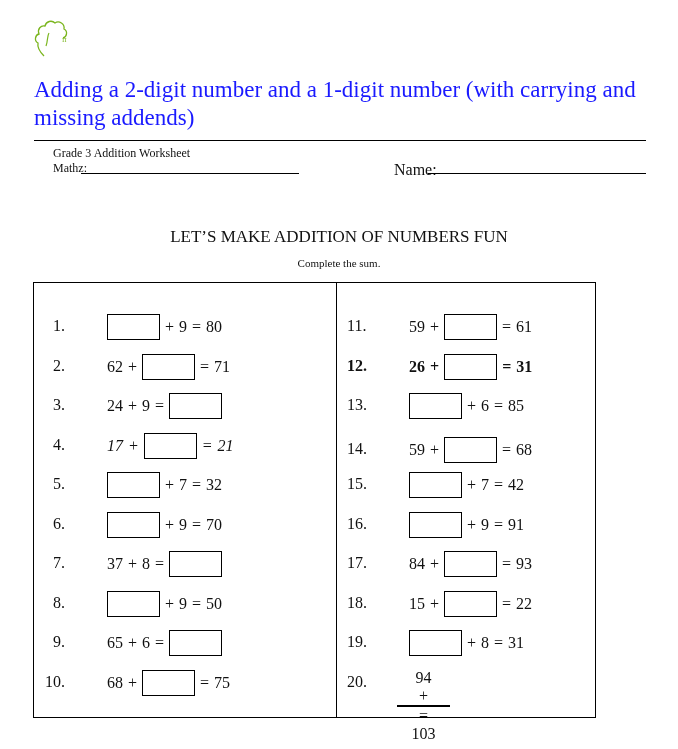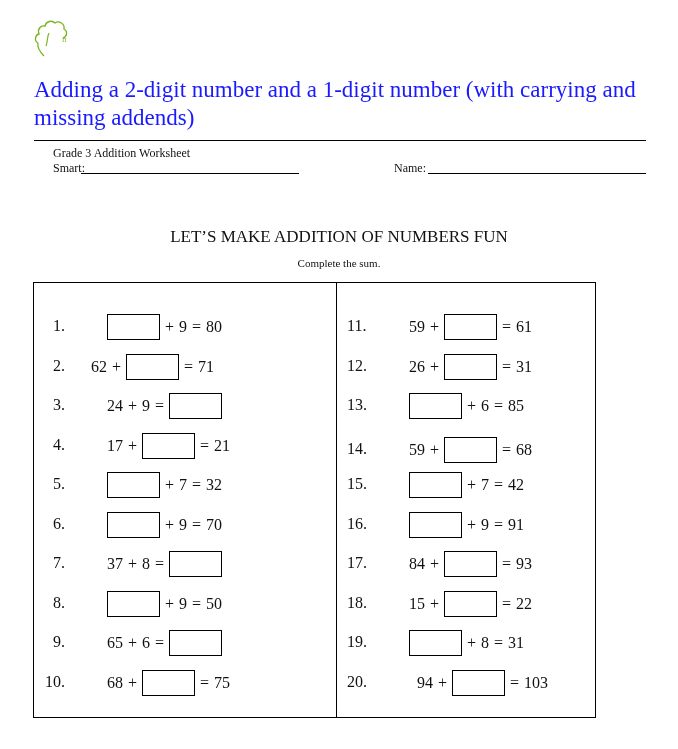--- a/index.html
+++ b/index.html
@@ -9,21 +9,21 @@
   .logo-text { position:absolute; left:62px; top:40px; font-family:"Liberation Sans",sans-serif;
                font-size:21px; font-weight:bold; letter-spacing:-0.5px; }
   .logo-text .smart { color:#253746; }
   .logo-text .mathz { color:#7ab51d; }
   .title { position:absolute; left:34px; top:76px; width:630px; color:#1a1aff;
            font-family:"Liberation Serif",serif; font-size:23px; line-height:28px; }
   .rule { position:absolute; left:34px; top:140px; width:612px; height:1px; background:#000; }
   .sub-title { position:absolute; left:53px; top:146px; font-family:"Liberation Serif",serif; font-size:12px;text-align:right; }
   .date-row { position:absolute; left:53px; top:161px; font-family:"Liberation Serif",serif; font-size:12px; }
   .date-line { position:absolute; left:81px; top:173px; width:218px; height:1px; background:#000; }
-  .name-row { position:absolute; left:394px; top:161px; font-family:"Liberation Serif",serif; font-size:12px; }
+  .name-row { position:absolute; left:394px; top:161px; font-family:"Liberation Serif",serif; font-size:16px; }
   .name-line { position:absolute; left:428px; top:173px; width:218px; height:1px; background:#000; }
   .heading { position:absolute; left:0; width:678px; top:227px; text-align:center;
              font-family:"Liberation Serif",serif; font-size:17px; }
   .instr { position:absolute; left:0; width:678px; top:257px; text-align:center;
            font-family:"Liberation Serif",serif; font-size:11px; }
   .box { position:absolute; left:33px; top:282px; width:563px; height:436px;
          border:1px solid #000; box-sizing:border-box; }
   .divider { position:absolute; left:336px; top:282px; width:1px; height:436px; background:#000; }
   .prob { position:absolute; height:28px; font-family:"Liberation Serif",serif; font-size:16px; }
   .num { position:absolute; top:4px; }
@@ -39,21 +39,21 @@
     <path d="M10 40 C6 36 3 32 4 27 C0 25 1 19 5 18 C3 13 7 9 11 10 C12 5 18 4 21 7 C25 4 31 8 30 13 C34 15 33 21 29 22" fill="none" stroke="#7ab51d" stroke-width="1.3"></path>
     <path d="M12 30 C14 25 13 20 15 17" fill="none" stroke="#7ab51d" stroke-width="1.2"></path>
     <text x="28" y="26" font-size="7" fill="#7ab51d" font-family="DejaVu Serif, serif">π</text>
   </svg>
 </div>
 
 <div class="title">Adding a 2-digit number and a 1-digit number (with carrying and missing addends)</div>
 <div class="rule"></div>
 
 <div class="sub-title">Grade 3 Addition Worksheet</div>
-<div class="date-row">Smart:</div>
+<div class="date-row">Mathz:</div>
 <div class="date-line"></div>
 <div class="name-row">Name:</div>
 <div class="name-line"></div>
 
 <div class="heading">LET’S MAKE ADDITION OF NUMBERS FUN</div>
 <div class="instr">Complete the sum.</div>
 
 <div class="box"></div>
 <div class="divider"></div>
 
@@ -67,21 +67,21 @@
         <span class="sp"></span>
         <span>9</span>
         <span class="sp"></span>
         <span>=</span>
         <span class="sp"></span>
         <span>80</span>
       </span>
     </div>
     <div class="prob" style="top: 353px; left: 45px; width: 280px;">
       <span class="num" style="left: 8px;">2.</span>
-      <span class="expr" style="left: 46px; justify-content: center;">
+      <span class="expr" style="left: 62px; justify-content: center;">
         <span>62</span>
         <span class="sp"></span>
         <span>+</span>
         <span class="sp"></span>
         <span class="blank"></span>
         <span class="sp"></span>
         <span>=</span>
         <span class="sp"></span>
         <span>71</span>
       </span>
@@ -95,21 +95,21 @@
         <span class="sp"></span>
         <span>9</span>
         <span class="sp"></span>
         <span>=</span>
         <span class="sp"></span>
         <span class="blank"></span>
       </span>
     </div>
     <div class="prob" style="top: 432px; left: 45px; width: 280px;">
       <span class="num" style="left: 8px;">4.</span>
-      <span class="expr" style="left: 62px;">
+      <span class="expr" style="left: 62px; font-style: italic;">
         <span>17</span>
         <span class="sp"></span>
         <span>+</span>
         <span class="sp"></span>
         <span class="blank"></span>
         <span class="sp"></span>
         <span>=</span>
         <span class="sp"></span>
         <span>21</span>
       </span>
@@ -205,21 +205,21 @@
         <span class="sp"></span>
         <span>+</span>
         <span class="sp"></span>
         <span class="blank"></span>
         <span class="sp"></span>
         <span>=</span>
         <span class="sp"></span>
         <span>61</span>
       </span>
     </div>
-    <div class="prob" style="top: 353px; left: 347px; width: 280px;">
+    <div class="prob" style="top: 353px; left: 347px; width: 280px; font-weight: bold;">
       <span class="num" style="left: 0px;">12.</span>
       <span class="expr" style="left: 62px;">
         <span>26</span>
         <span class="sp"></span>
         <span>+</span>
         <span class="sp"></span>
         <span class="blank"></span>
         <span class="sp"></span>
         <span>=</span>
         <span class="sp"></span>
@@ -319,21 +319,21 @@
         <span class="sp"></span>
         <span>8</span>
         <span class="sp"></span>
         <span>=</span>
         <span class="sp"></span>
         <span>31</span>
       </span>
     </div>
     <div class="prob" style="top: 669px; left: 347px; width: 280px;">
       <span class="num" style="left: 0px;">20.</span>
-      <span class="expr" style="left: 70px;">
+      <span class="expr" style="left: 50px; flex-direction: column;">
         <span>94</span>
         <span class="sp"></span>
         <span>+</span>
         <span class="sp"></span>
         <span class="blank"></span>
         <span class="sp"></span>
         <span>=</span>
         <span class="sp"></span>
         <span>103</span>
       </span>

